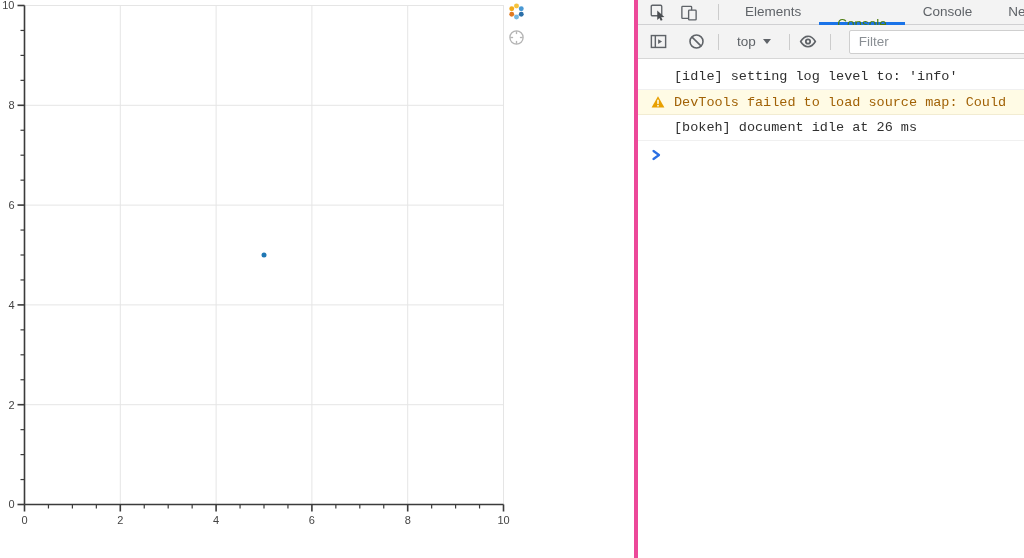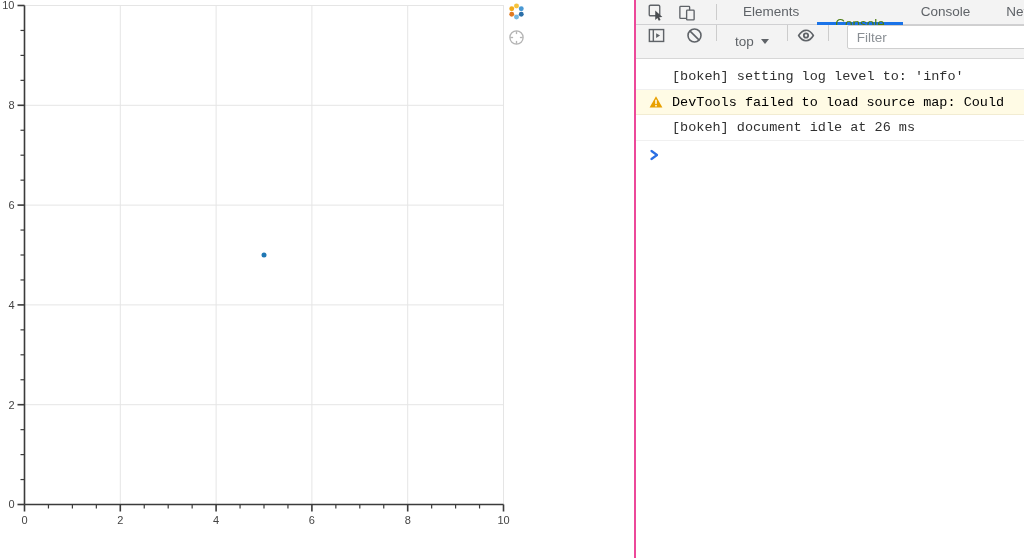--- a/index.html
+++ b/index.html
@@ -11,52 +11,52 @@
   .page { position:absolute; inset:0; background:#fff; }
   .bokeh-figure { position:absolute; left:0; top:0; width:540px; height:535px; }
   .bokeh-figure svg text { font:11px "Liberation Sans", sans-serif; }
   .bk-toolbar { position:absolute; left:505px; top:2px; width:22px; display:flex;
                 flex-direction:column; align-items:center; gap:8px; }
   .bk-logo { width:19px; height:19px; }
   .bk-tool { width:17px; height:17px; cursor:pointer; }
 
   
   .devtools { position:absolute; left:634px; top:0; width:390px; height:558px;
-              background:#fff; border-left:2px solid #ec4899; }
+              background:#fff; border-left:4px solid #ec4899; }
   .dt-tabbar { height:25px; background:#f3f3f3; border-bottom:1px solid #d0d0d2;
                display:flex; align-items:center; padding-left:10px; }
   .dt-iconbtn { width:20px; height:20px; display:flex; align-items:center;
                 justify-content:center; flex:0 0 auto; cursor:pointer; }
   .dt-tabbar .dt-iconbtn { margin-right:11px; }
   .dt-vsep { width:1px; height:16px; background:#ccc; margin:0 8px; flex:0 0 auto; }
   .dt-tabs { display:flex; height:25px; flex:1 1 auto; overflow:hidden; }
   .dt-tab { padding:0 18px; line-height:24px; font-size:13.5px; color:#5f6368;
             white-space:nowrap; cursor:pointer; border-bottom:3px solid transparent; }
   .dt-tab.active { color:#4d7c0f; border-bottom-color:#1a73e8;margin-top:12px; }
 
   .dt-toolbar { height:34px; background:#f3f3f3; border-bottom:1px solid #d7d7d7;
-                display:flex; padding-left:10px; }
+                display:flex; align-items:center; padding-left:10px; }
   .dt-toolbar .dt-iconbtn { margin-right:18px; }
   .dt-toolbar .dt-iconbtn + .dt-vsep { margin-left:-6px; }
   .dt-context { display:flex; align-items:center; gap:7px; padding:0 10px;
                 font-size:13.5px; color:#5f6368; cursor:pointer; white-space:nowrap; }
   .caret { width:0; height:0; border-left:4.5px solid transparent;
            border-right:4.5px solid transparent; border-top:5px solid #5f6368; }
   .dt-filter { margin-left:10px; width:200px; height:24px; border:1px solid #cfcfcf;
                border-radius:2px; background:#fff; font-size:13.5px; padding:0 9px;
                color:#333; outline:none; flex:0 0 auto; }
   .dt-filter::placeholder { color:#8a8f94; }
 
   .dt-console { font-family:"Liberation Mono","DejaVu Sans Mono",monospace;
                 font-size:13.5px; color:#303030; padding-top:5px; }
   .console-row { position:relative; padding-left:36px; min-height:26px;
                  display:flex; align-items:center; border-bottom:1px solid #f0f0f0;
                  white-space:nowrap; overflow:hidden; }
   .console-row.warning { background:#fffbe5; border-bottom-color:#f2ecd2;
-                         min-height:25px; color:#000000; }
+                         min-height:25px; color:#a16207; }
   .row-icon { position:absolute; left:13px; top:50%; transform:translateY(-50%);
               display:flex; }
   .console-prompt-row { position:relative; padding-left:36px; height:28px;
                         display:flex; align-items:center; }
 </style>
 </head>
 <body>
 
 <div class="page">
   <div class="bokeh-figure">
@@ -198,21 +198,21 @@
         <path d="M12 5.8 C6.8 5.8 3.2 12 3.2 12 S6.8 18.2 12 18.2 S20.8 12 20.8 12 S17.2 5.8 12 5.8 Z" fill="none" stroke="#5f6368" stroke-width="1.9"></path>
         <circle cx="12" cy="12" r="2.6" fill="none" stroke="#5f6368" stroke-width="2.2"></circle>
       </svg>
     </div>
     <div class="dt-vsep"></div>
     <input class="dt-filter" type="text" placeholder="Filter" style="">
   </div>
 
   <div class="dt-console">
     <div class="console-row log">
-      <span class="msg-text">[bokeh] setting log level to: 'info'</span>
+      <span class="msg-text">[idle] setting log level to: 'info'</span>
     </div>
     <div class="console-row warning">
       <span class="row-icon">
         <svg width="14" height="13" viewBox="0 0 14 13">
           <path d="M7 0.8 L13.4 12 L0.6 12 Z" fill="#e8a000"></path>
           <rect x="6.2" y="4.2" width="1.6" height="4.2" fill="#fffbe5"></rect>
           <rect x="6.2" y="9.4" width="1.6" height="1.6" fill="#fffbe5"></rect>
         </svg>
       </span>
       <span class="msg-text">DevTools failed to load source map: Could</span>

